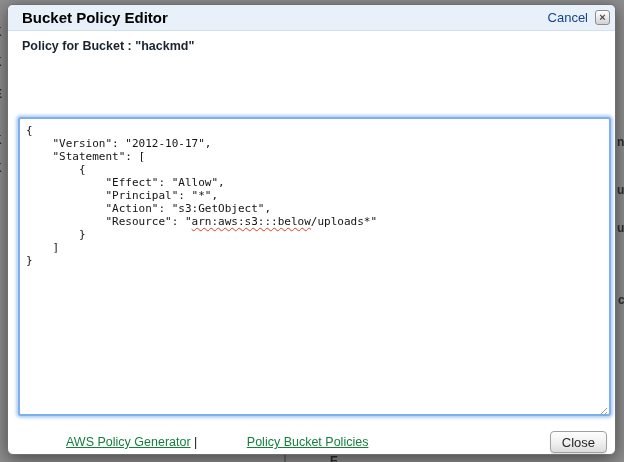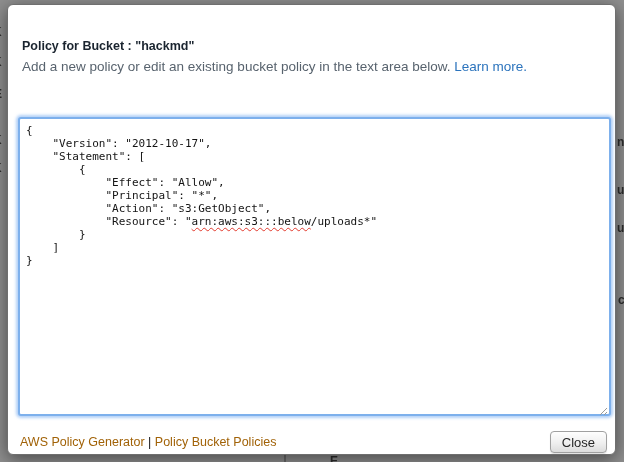--- a/index.html
+++ b/index.html
@@ -39,21 +39,21 @@
           box-shadow:0 0 3px 2px rgba(115,170,240,.55);padding:5px 6px;cursor:text;}
   .policy-pre{margin:0;font-family:"DejaVu Sans Mono","Liberation Mono",monospace;
               font-size:11px;line-height:13px;color:#141414;white-space:pre;}
   .misspell{text-decoration:underline;text-decoration-style:wavy;
             text-decoration-color:#e23a2e;text-decoration-thickness:1px;
             text-underline-offset:2px;}
   .resize-grip{position:absolute;right:1px;bottom:1px;width:11px;height:11px;}
 
   
   .footer-links{position:absolute;left:12px;top:430px;font-size:12.5px;color:#15151a;}
-  .footer-links a{color:#a16207;cursor:pointer;}
+  .footer-links a{color:#15803d;text-decoration:underline;cursor:pointer;margin-left:46px;}
   .link-sep{color:#15151a;text-decoration:none;}
   .button-row{position:absolute;right:8px;top:426px;display:flex;gap:9px;}
   .btn{font-family:"Liberation Sans",sans-serif;font-size:13px;color:#262626;
        border:1px solid #a0a0a0;border-radius:4px;height:22px;padding:0 11px;
        background:linear-gradient(#fefefe,#efefef 55%,#dcdcdc);
        box-shadow:0 1px 1px rgba(0,0,0,.12);cursor:pointer;}
 </style>
 </head>
 <body>
 
@@ -68,27 +68,29 @@
       <span class="frag" style="left: -7px; top: 162px;">K</span>
       <span class="frag" style="left: 617px; top: 136px;">n</span>
       <span class="frag" style="left: 617px; top: 184px;">u</span>
       <span class="frag" style="left: 617px; top: 222px;">u</span>
       <span class="frag" style="left: 618px; top: 294px;">c</span>
       <span class="frag" style="left: 330px; top: 455px;">E</span>
     </div>
 
   <div class="dialog">
 
+    <div class="dialog-header">
+      <span class="dialog-title">Bucket Policy Editor</span>
+      <span class="header-spacer"></span>
+      <a class="cancel-link">Cancel</a>
+      <span class="close-box">×</span>
+    </div>
 
     <div class="bucket-line">Policy for Bucket : "hackmd"</div>
 
-    <div class="description">
-      <span>Add a new policy or edit an existing bucket policy in the text area below.</span>
-      <a class="learn-more">Learn more.</a>
-    </div>
 
     <div class="editor" role="textbox" aria-multiline="true">
       <pre class="policy-pre">{
     "Version": "2012-10-17",
     "Statement": [
         {
             "Effect": "Allow",
             "Principal": "*",
             "Action": "s3:GetObject",
             "Resource": "<span class="misspell">arn:aws:s3:::below</span>/uploads*"

